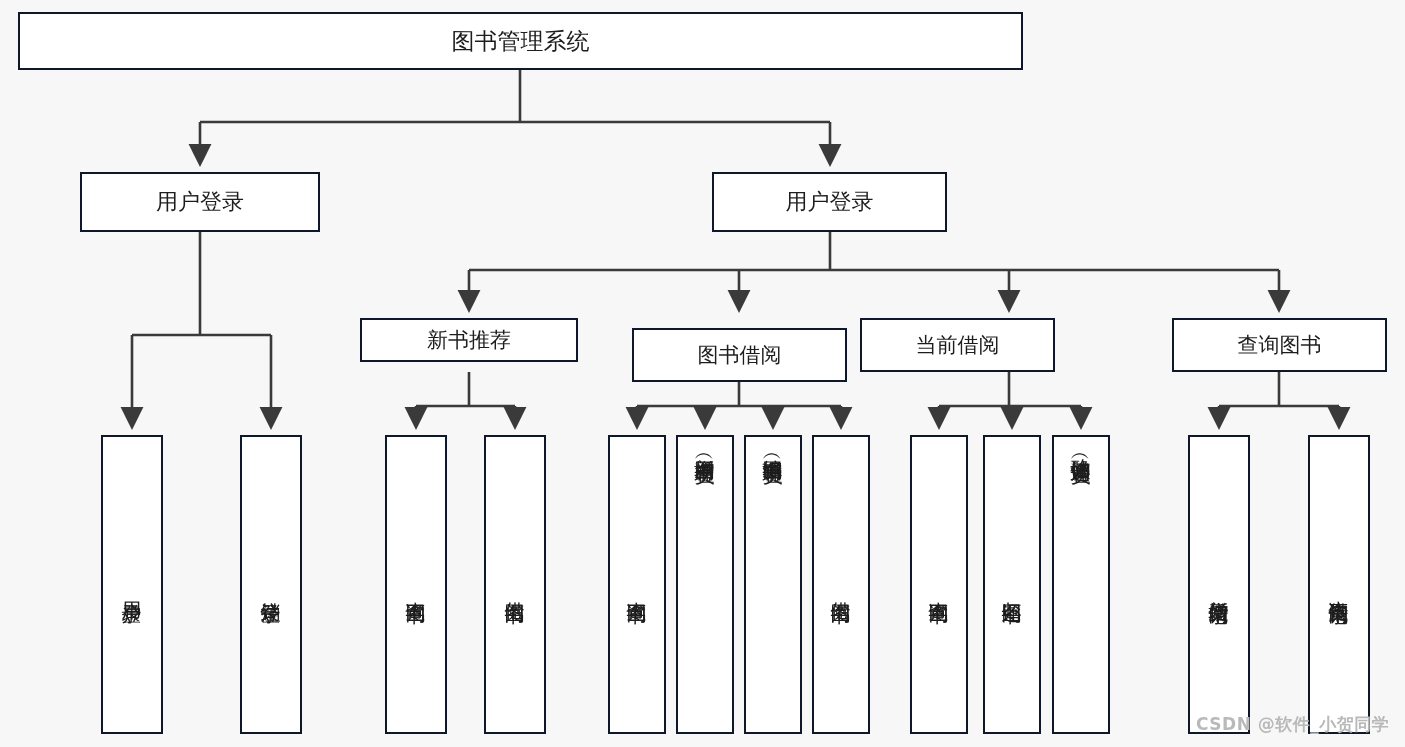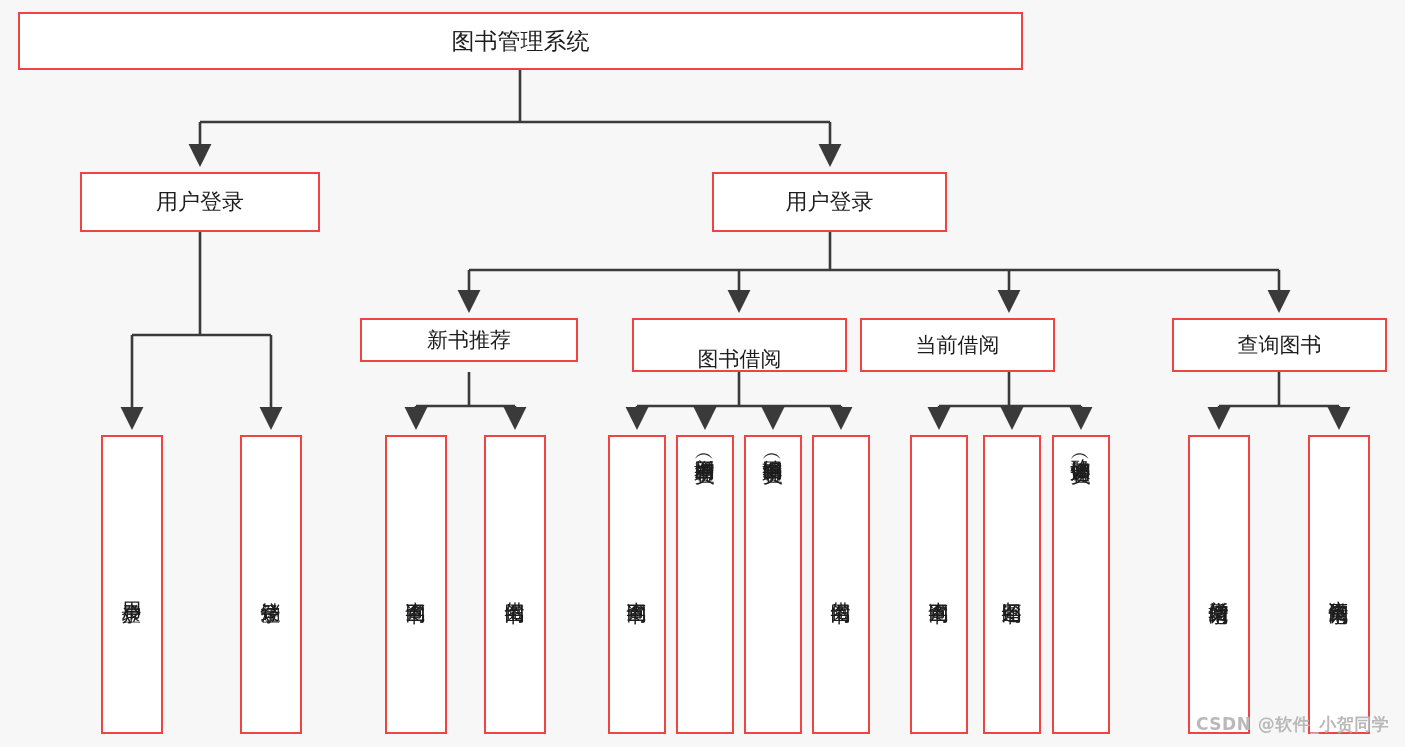--- a/index.html
+++ b/index.html
@@ -22,21 +22,21 @@
     left: 0;
     top: 0;
     width: 1405px;
     height: 747px;
     pointer-events: none;
   }
   .node {
     position: absolute;
     box-sizing: border-box;
     background: #ffffff;
-    border: 2px solid #ef4444;
+    border: 2px solid #0f172a;
     display: flex;
     align-items: center;
     justify-content: center;
     color: #1d1d1d;
     z-index: 2;
   }
   .node.root {
     font-size: 23px;
   }
   .node.level1 {
@@ -132,21 +132,21 @@
   <div class="node level1" style="left:80px; top:172px; width:240px; height:60px;">
     <span class="label">用户登录</span>
   </div>
   <div class="node level1" style="left:712px; top:172px; width:235px; height:60px;">
     <span class="label">用户登录</span>
   </div>
 
   <div class="node level2" style="left:360px; top:318px; width:218px; height:44px;">
     <span class="label">新书推荐</span>
   </div>
-  <div class="node level2" style="left:632px; top:318px; width:215px; height:54px;align-items:flex-end;">
+  <div class="node level2" style="left:632px; top:328px; width:215px; height:54px;">
     <span class="label">图书借阅</span>
   </div>
   <div class="node level2" style="left:860px; top:318px; width:195px; height:54px;align-items:center;">
     <span class="label">当前借阅</span>
   </div>
   <div class="node level2" style="left:1172px; top:318px; width:215px; height:54px;">
     <span class="label">查询图书</span>
   </div>
 
   <div class="node leaf" style="left:101px; top:435px; width:62px; height:299px; align-items:center;">

